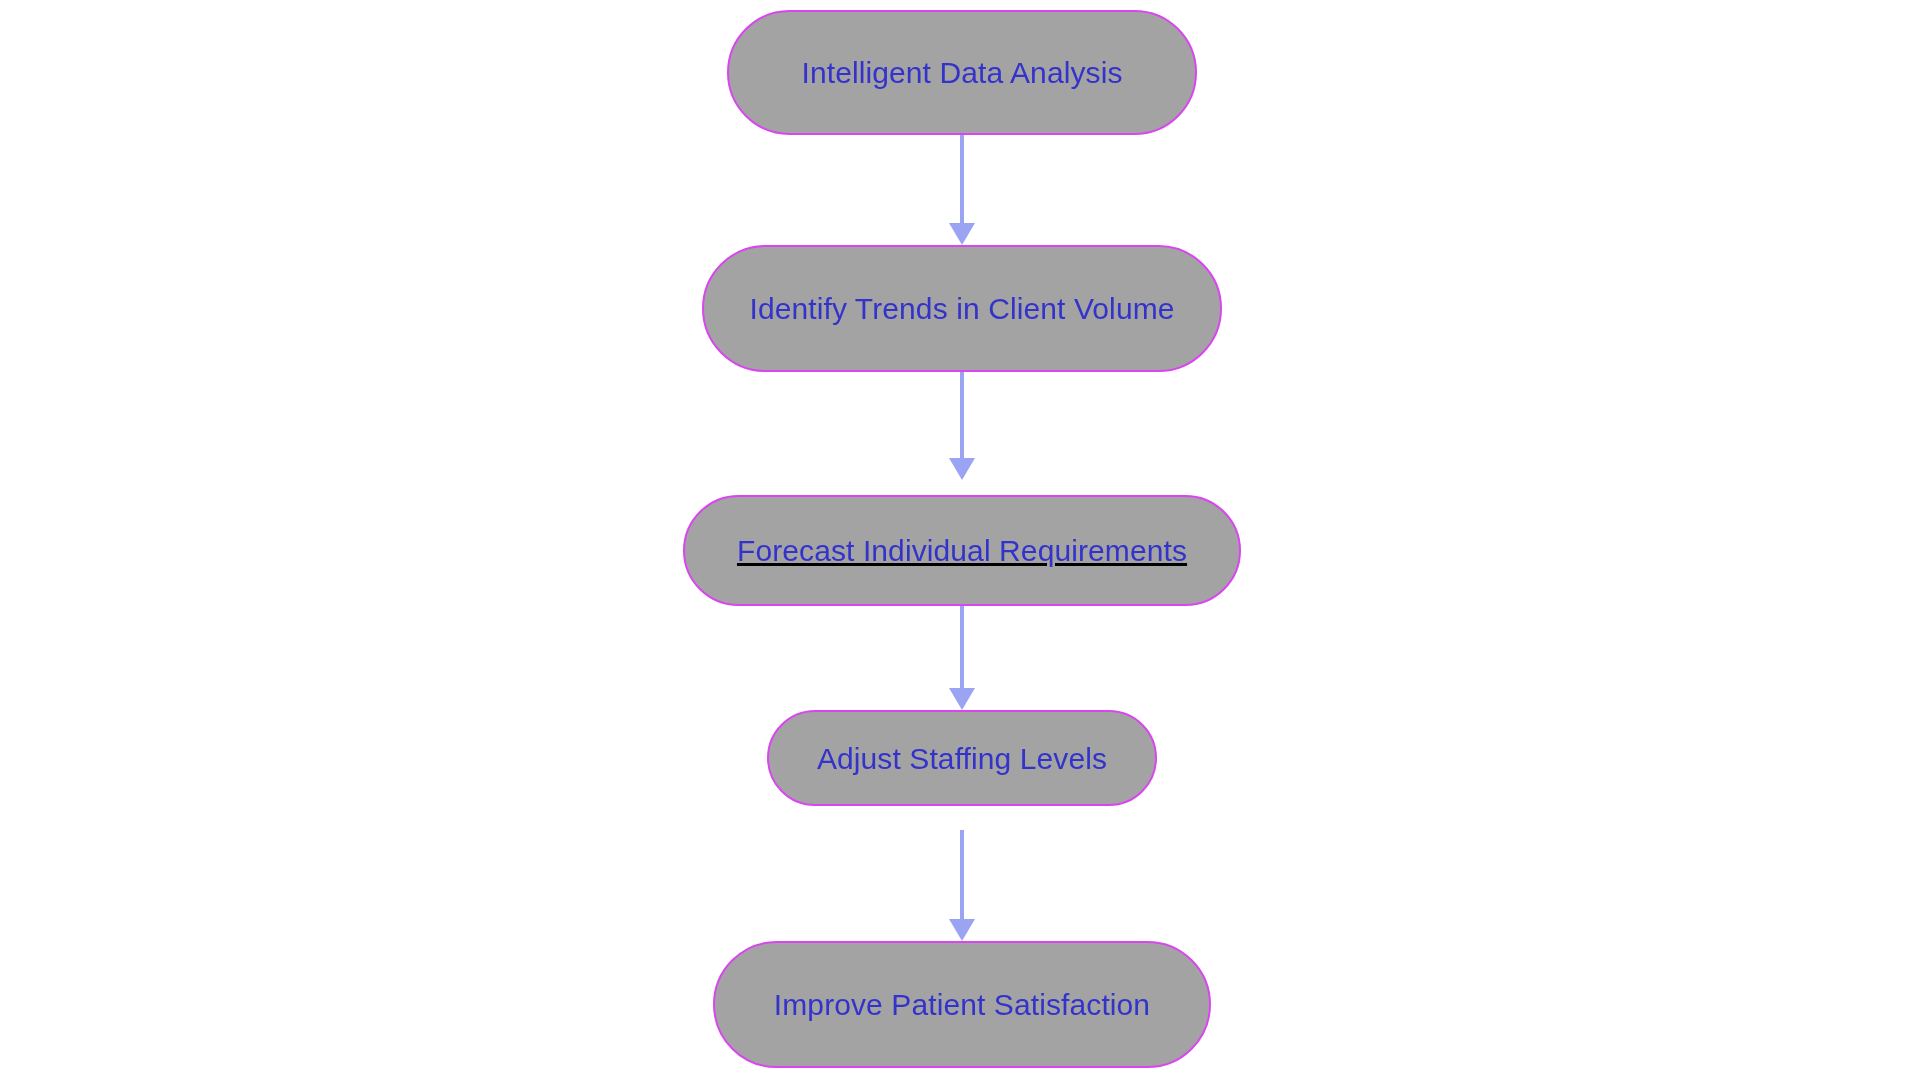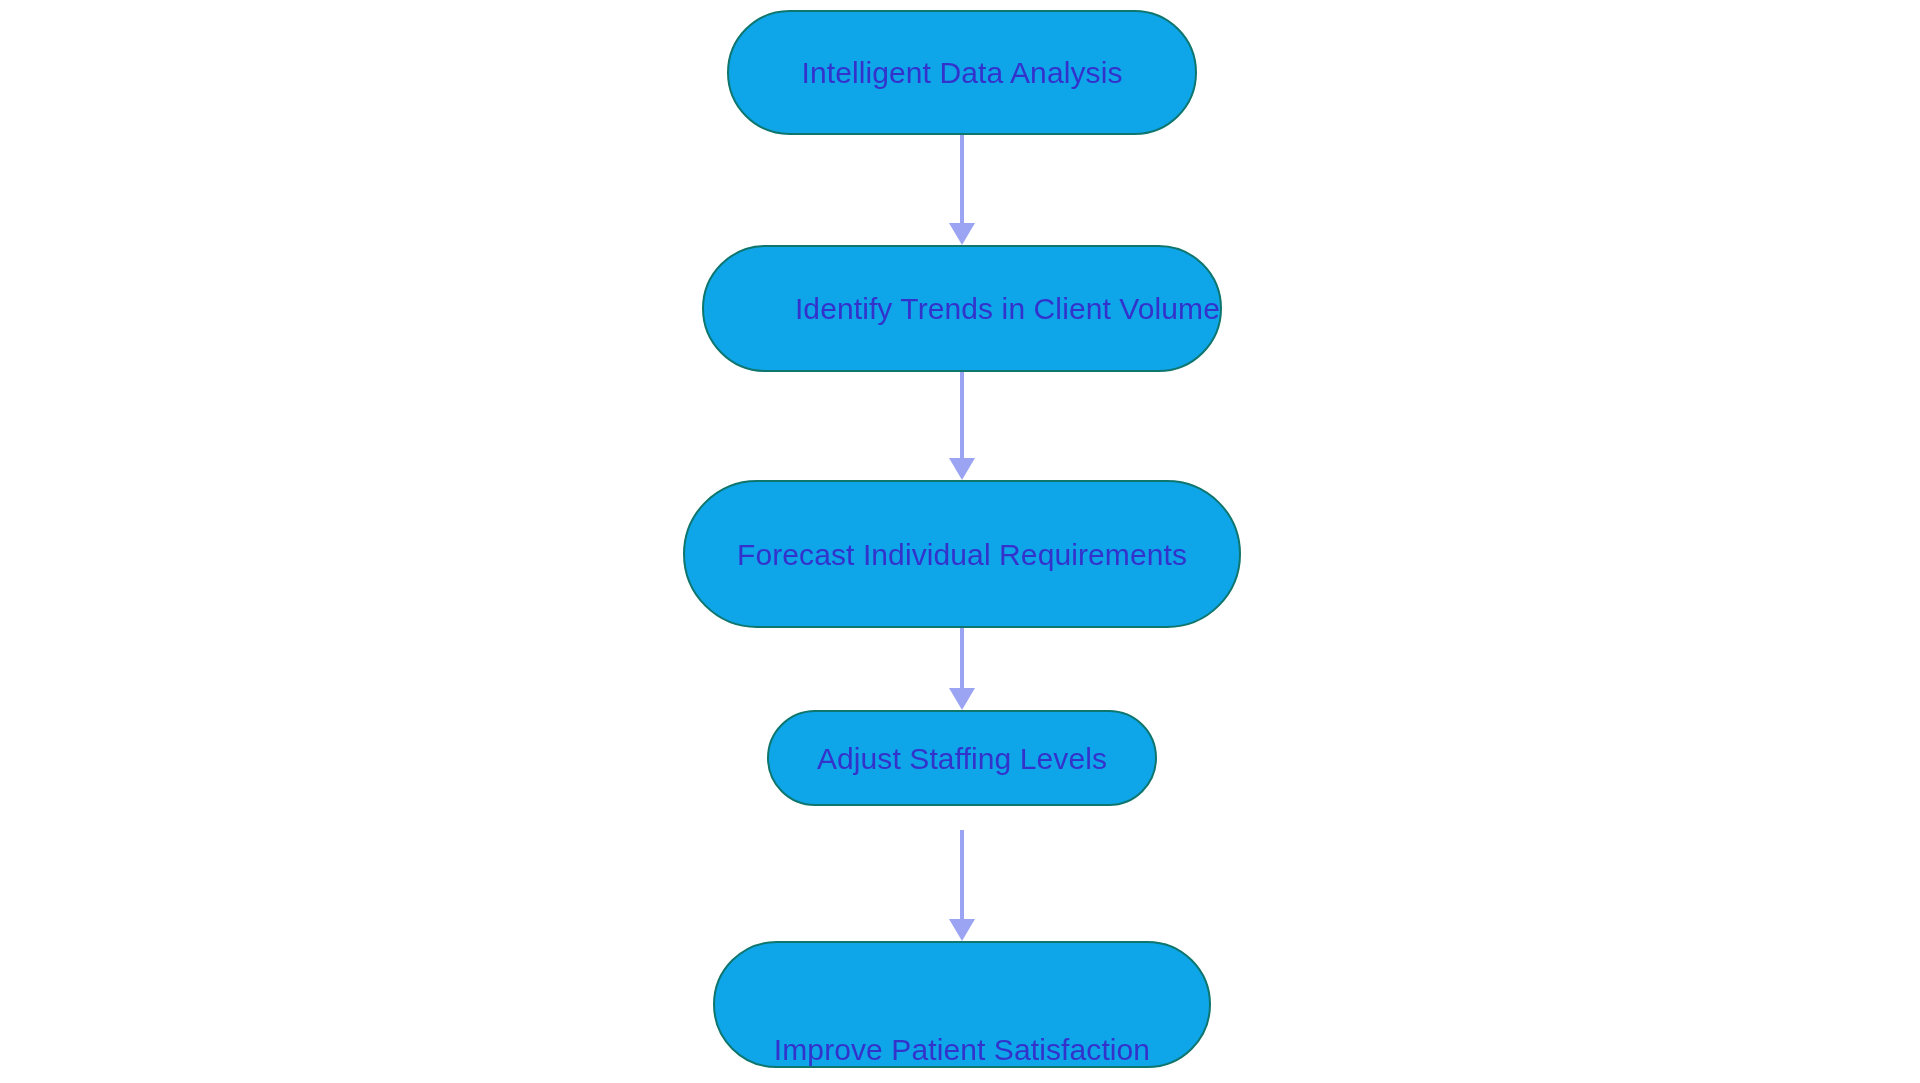--- a/index.html
+++ b/index.html
@@ -21,22 +21,22 @@
     height: 1083px;
     background: #ffffff;
   }
 
   .flow-node {
     position: absolute;
     box-sizing: border-box;
     display: flex;
     align-items: center;
     justify-content: center;
-    background: #0ea5e9;
-    border: 2px solid #0f766e;
+    background: #a3a3a3;
+    border: 2px solid #d946ef;
     border-radius: 999px;
     transform: translateX(-50%);
   }
 
   .flow-node-label {
     color: #3333cc;
     font-family: "Liberation Sans", sans-serif;
     font-size: 30px;
     font-weight: 400;
     line-height: 1.1;
@@ -75,25 +75,25 @@
         <line class="connector-line" x1="20" y1="0" x2="20" y2="83"></line>
         <polygon class="connector-head" points="7,83 33,83 20,105"></polygon>
       </svg></div>
     <div class="flow-connector" style="left: 962px; top: 830px; width: 40px; height: 111px;"><svg width="40" height="111" viewBox="0 0 40 111">
         <line class="connector-line" x1="20" y1="0" x2="20" y2="89"></line>
         <polygon class="connector-head" points="7,89 33,89 20,111"></polygon>
       </svg></div>
     <div class="flow-node" style="left: 962px; top: 10px; width: 470px; height: 125px;">
       <span class="flow-node-label">Intelligent Data Analysis</span>
     </div>
-    <div class="flow-node" style="left: 962px; top: 245px; width: 520px; height: 127px; justify-content: flex-end;">
+    <div class="flow-node" style="left: 962px; top: 245px; width: 520px; height: 127px;">
       <span class="flow-node-label">Identify Trends in Client Volume</span>
     </div>
-    <div class="flow-node" style="left: 962px; top: 480px; width: 558px; height: 148px;">
+    <div class="flow-node" style="left: 962px; top: 495px; width: 558px; height: 111px; text-decoration: underline;">
       <span class="flow-node-label">Forecast Individual Requirements</span>
     </div>
     <div class="flow-node" style="left: 962px; top: 710px; width: 390px; height: 96px;">
       <span class="flow-node-label">Adjust Staffing Levels</span>
     </div>
-    <div class="flow-node" style="left: 962px; top: 941px; width: 498px; height: 127px; align-items: flex-end;">
+    <div class="flow-node" style="left: 962px; top: 941px; width: 498px; height: 127px;">
       <span class="flow-node-label">Improve Patient Satisfaction</span>
     </div>
   </div>
 
 </body></html>

